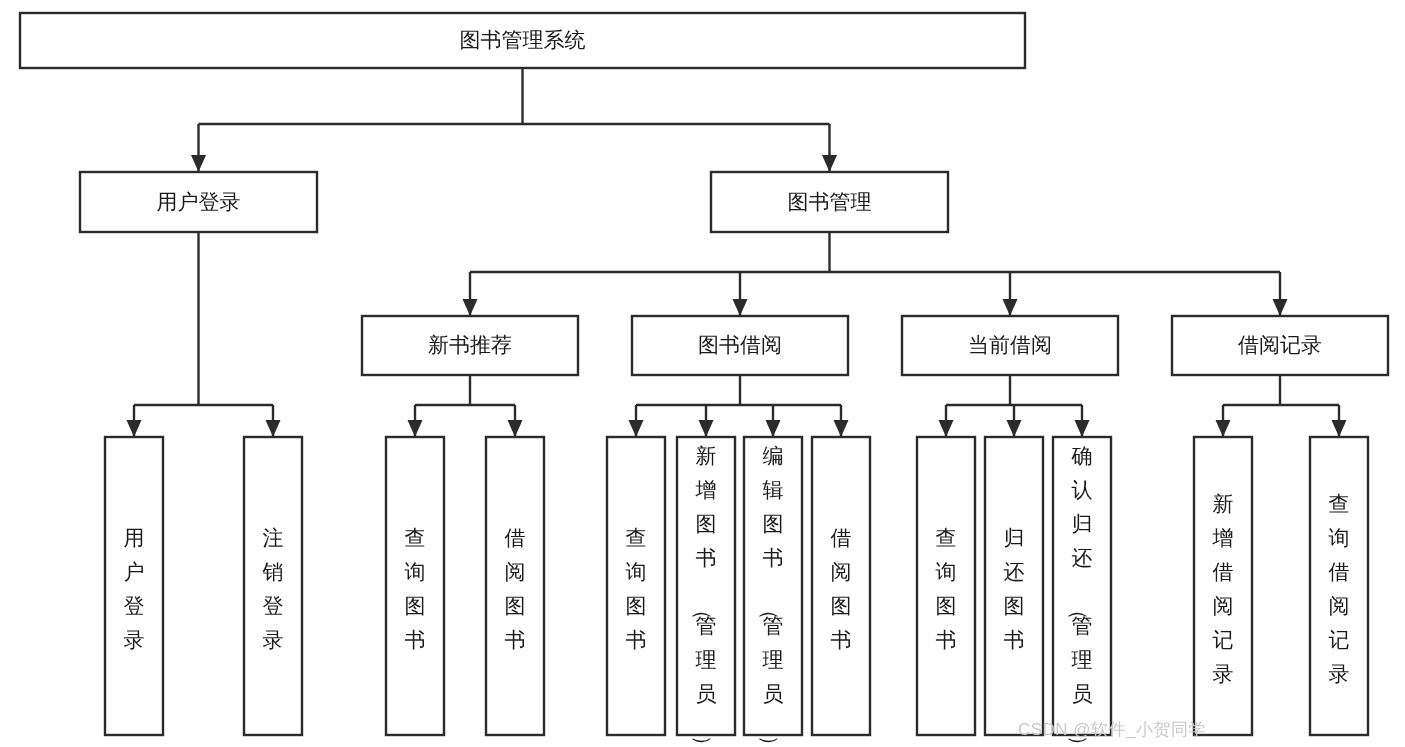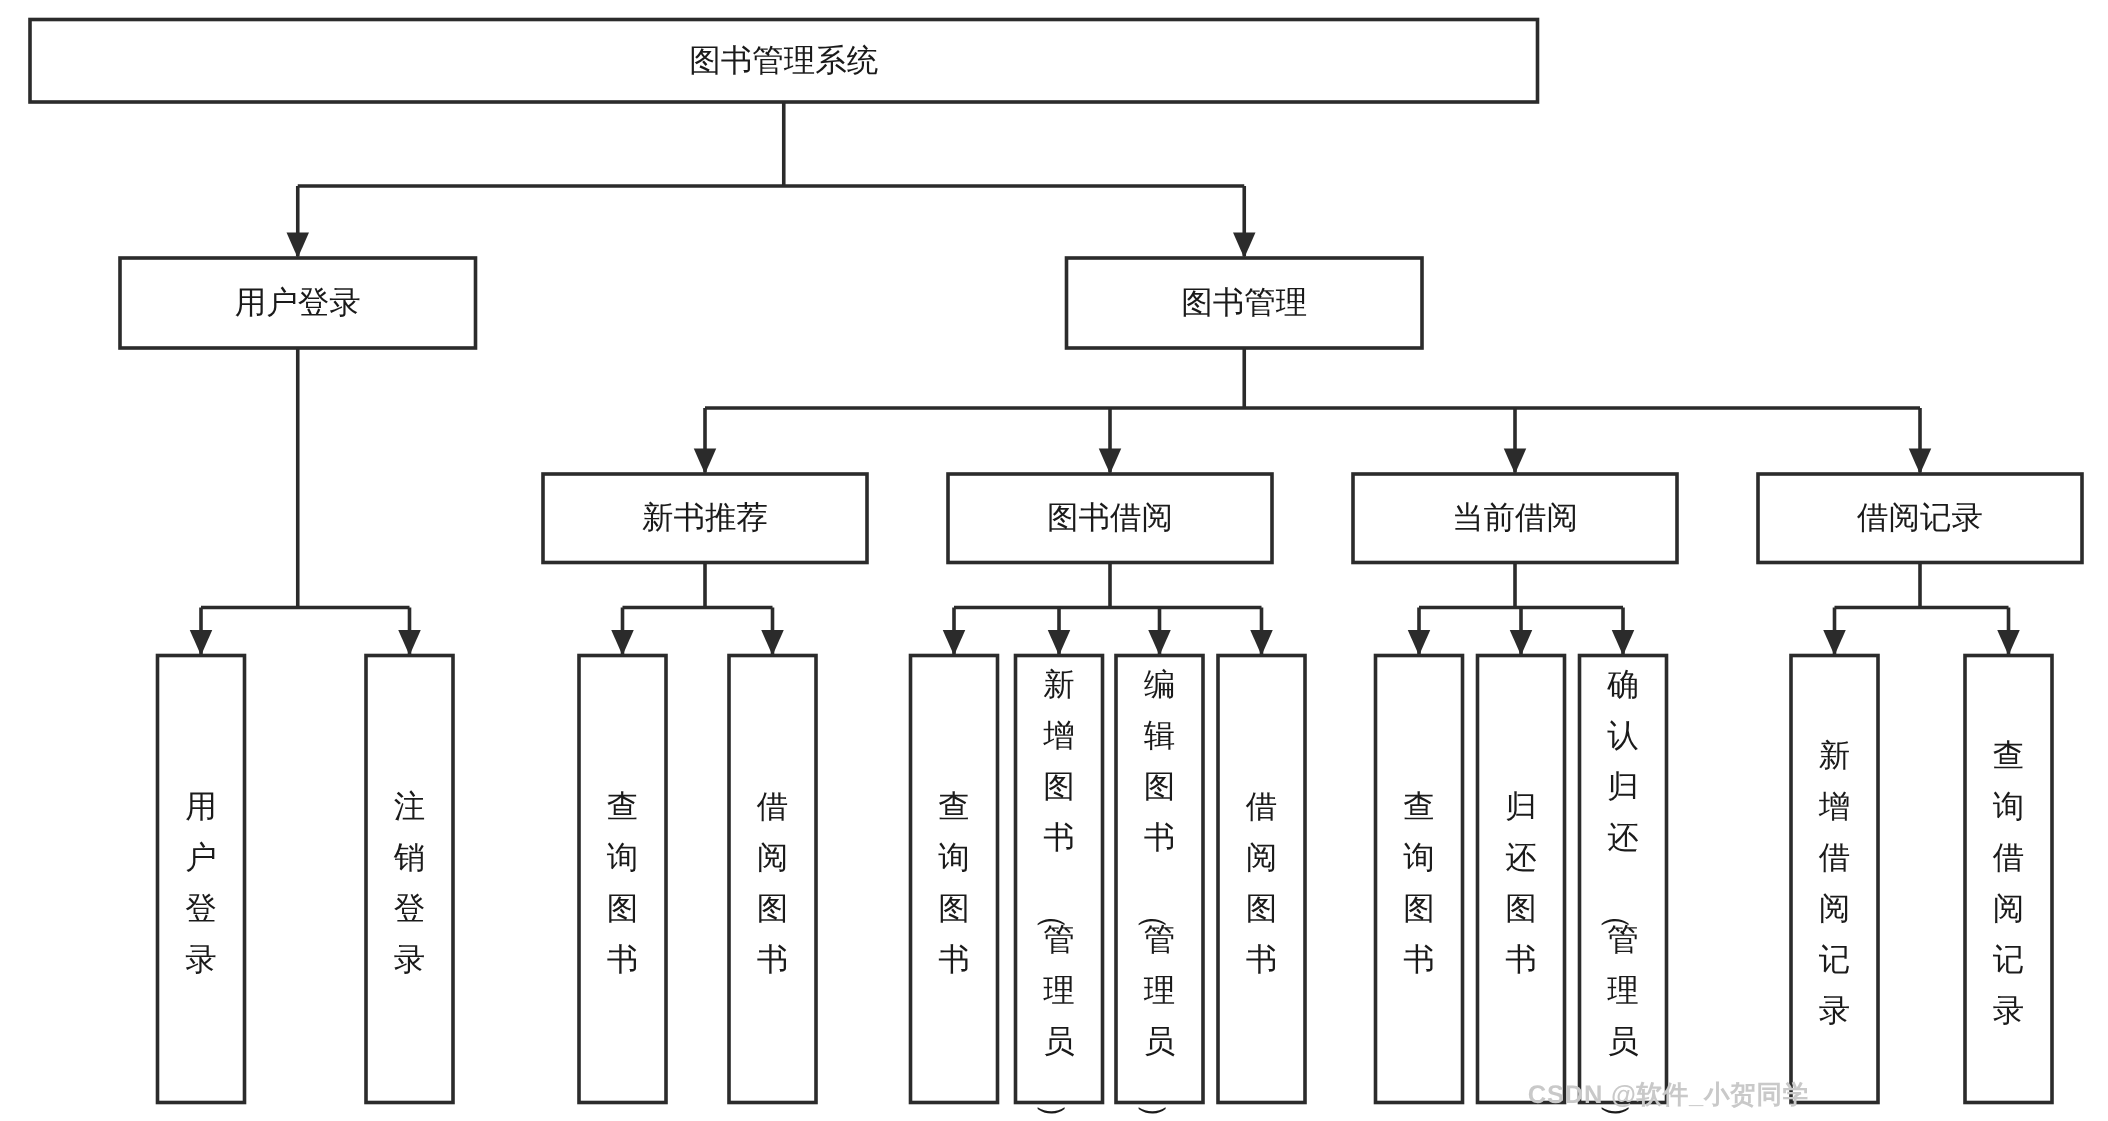--- a/index.html
+++ b/index.html
@@ -57,21 +57,20 @@
   .watermark {
     position: absolute;
     right: 8px;
     bottom: 6px;
     font-family: "Liberation Sans", "DejaVu Sans", sans-serif;
     font-size: 17px;
     color: #c9c9c9;
     letter-spacing: 0.5px;
     white-space: nowrap;
     pointer-events: none;
-    font-weight: bold;
   }
 </style>
 </head>
 <body>
 
 <div id="diagram-root">
   <svg class="canvas" viewBox="0 0 1405 747" xmlns="http://www.w3.org/2000/svg">
     <g id="edges-layer">
         <line x1="522.5" y1="68" x2="522.5" y2="124" class="connector"></line>
         <line x1="198.5" y1="124" x2="829.5" y2="124" class="connector"></line>

